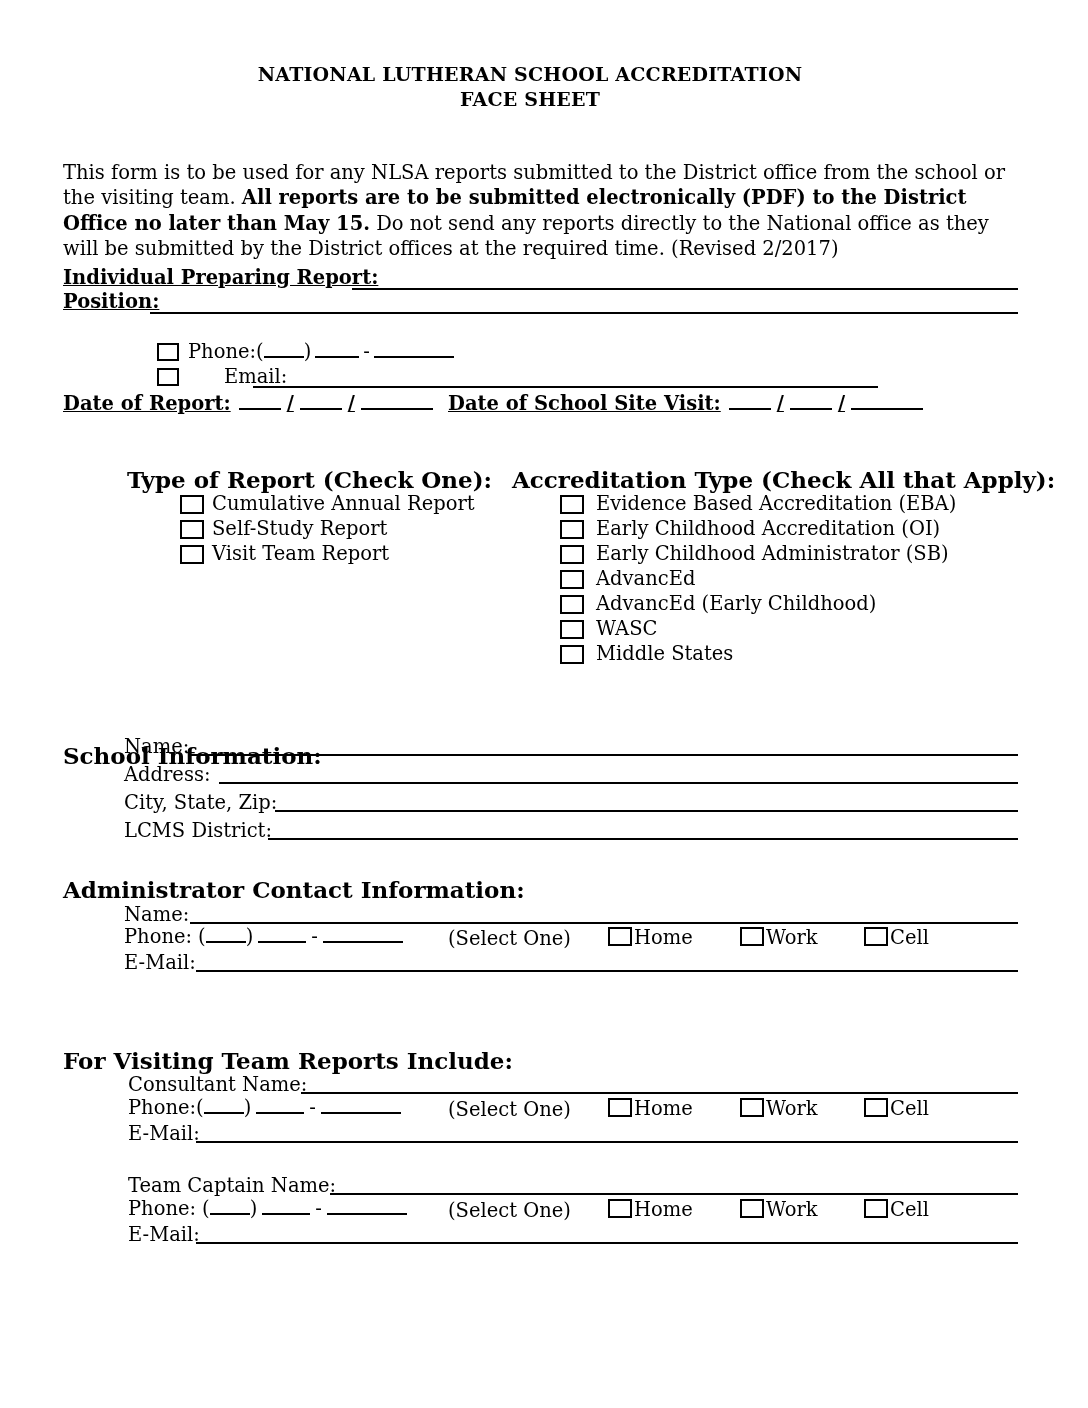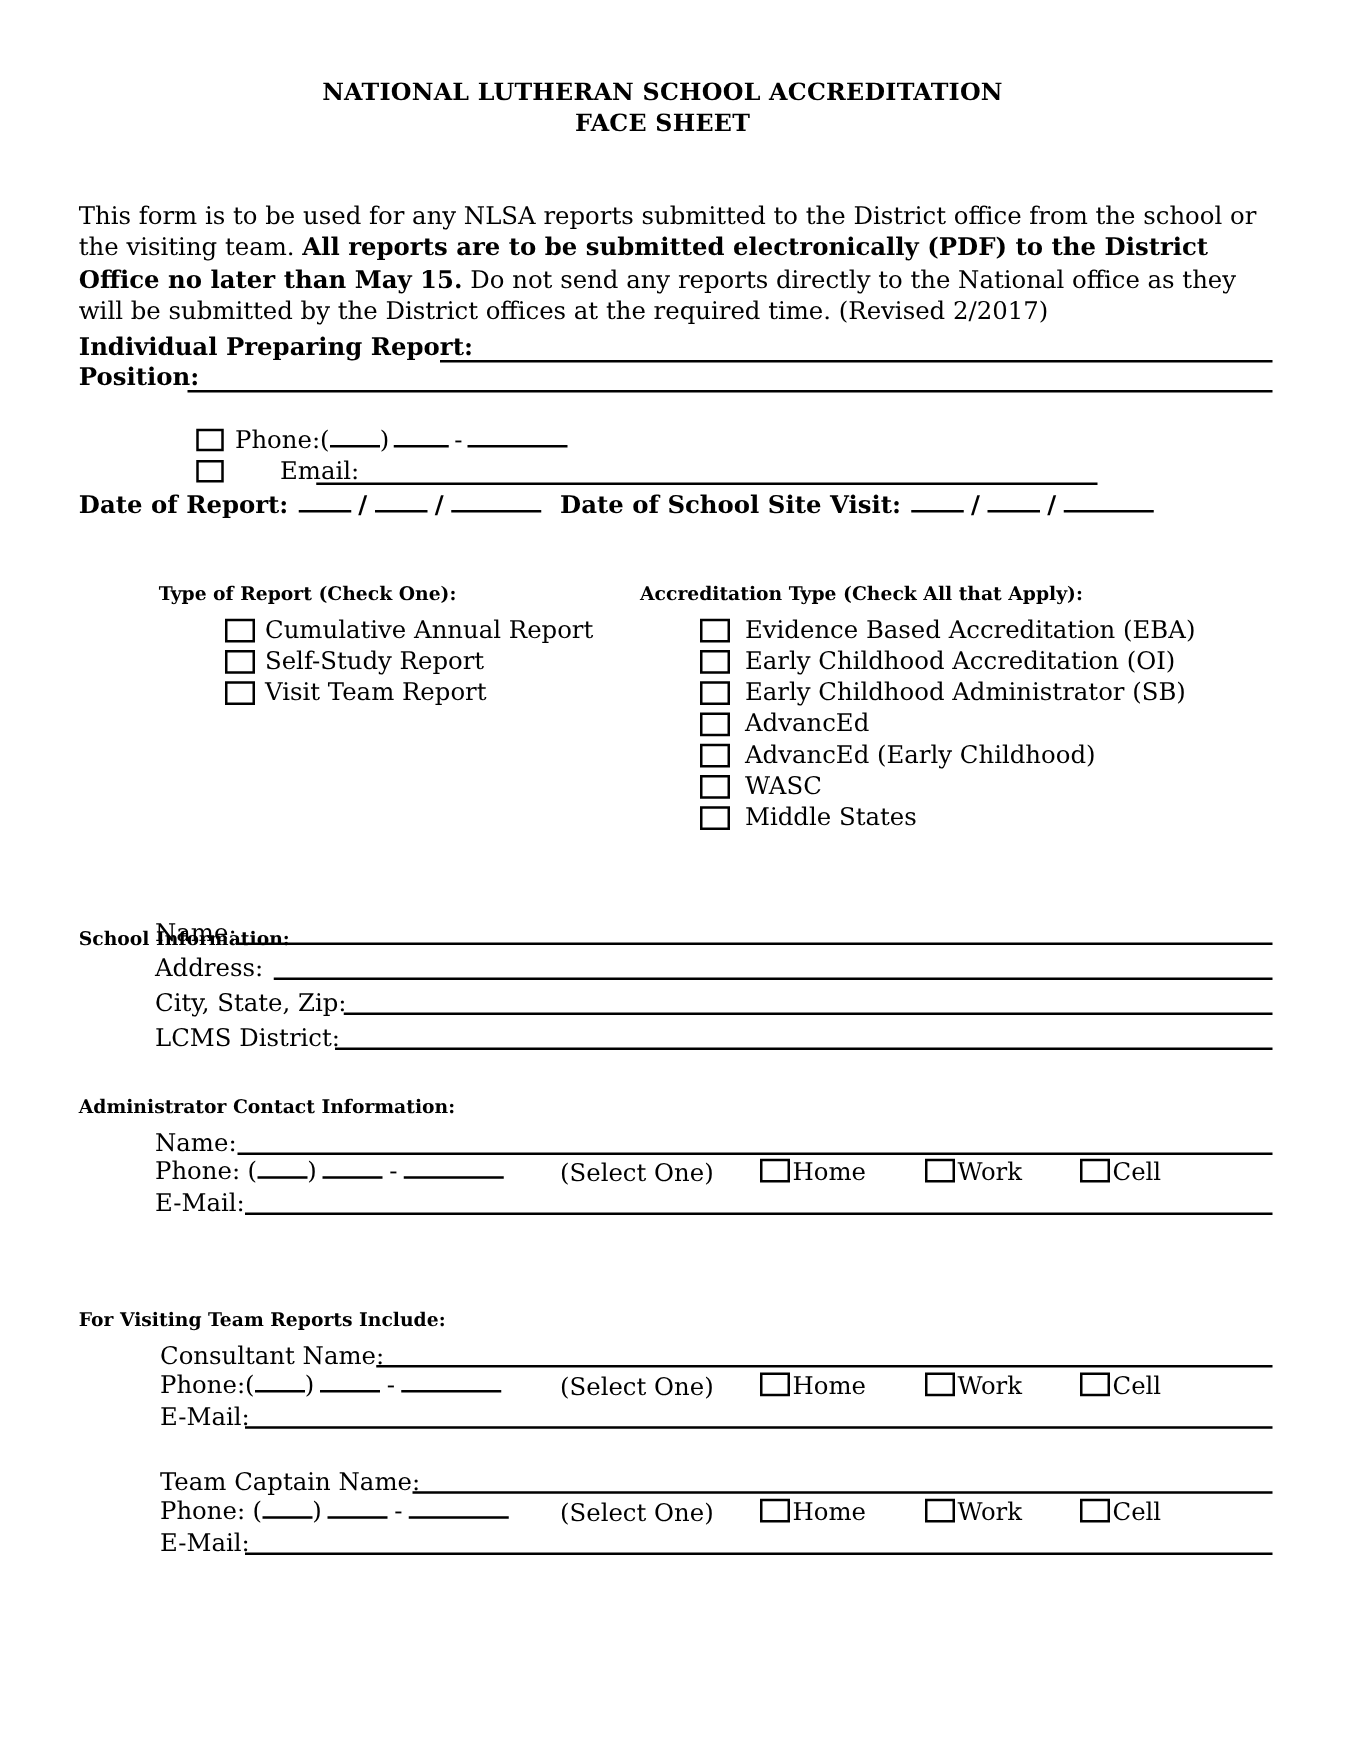--- a/index.html
+++ b/index.html
@@ -53,41 +53,41 @@
   }
   .intro b { font-weight: bold; }
 
   
   .row {
     position: absolute;
     white-space: nowrap;
     font-size: 19.5px;
     line-height: 20px;
   }
-  .lbl-bold { font-weight: bold; }
+  .lbl-bold { font-weight: bold; text-decoration: underline; }
 
   
   .rule {
     position: absolute;
     height: 0;
     border-bottom: 2.2px solid #000;
   }
 
   
   .cbox {
     position: absolute;
     box-sizing: border-box;
     border: 2.4px solid #000;
     background: #fff;
   }
 
   .sec-head {
     position: absolute;
     font-weight: bold;
-    font-size: 15px;
+    font-size: 23px;
     white-space: nowrap;
   }
   .fld-label {
     position: absolute;
     font-size: 19.5px;
     white-space: nowrap;
   }
   .blank-short {
     display: inline-block;
     border-bottom: 2.2px solid #000;

